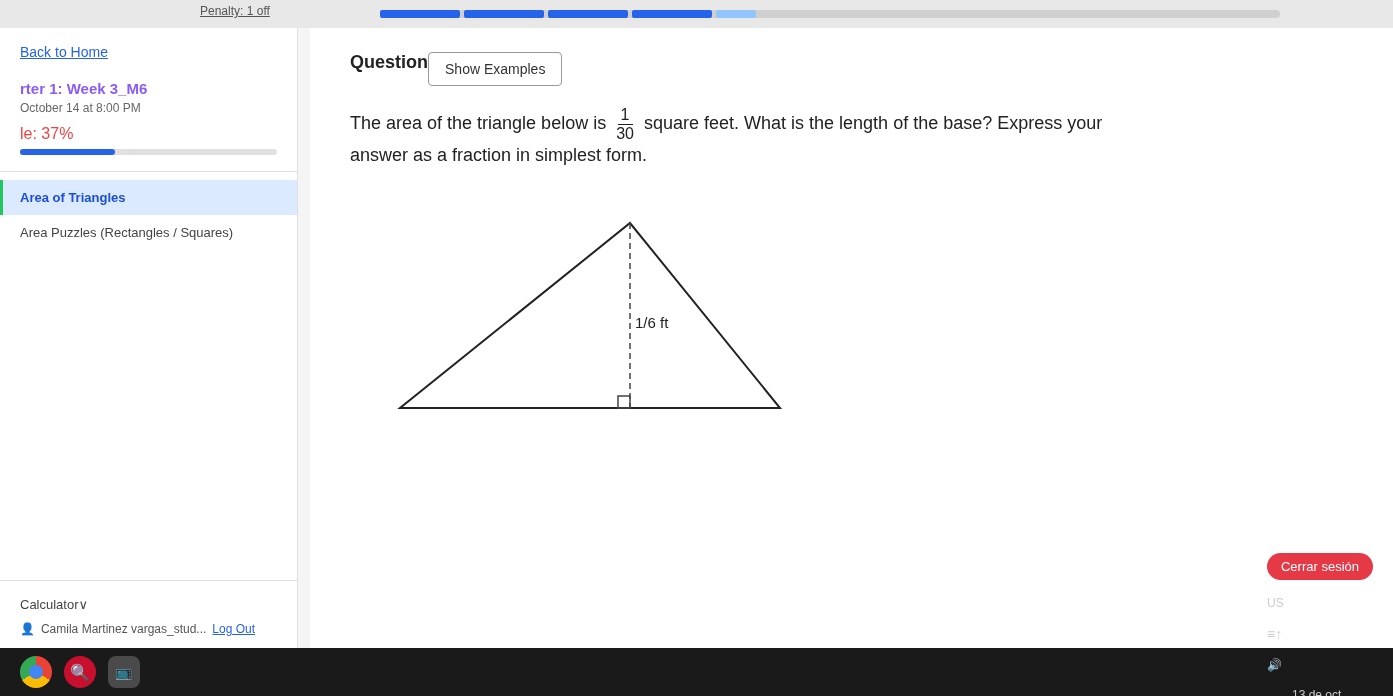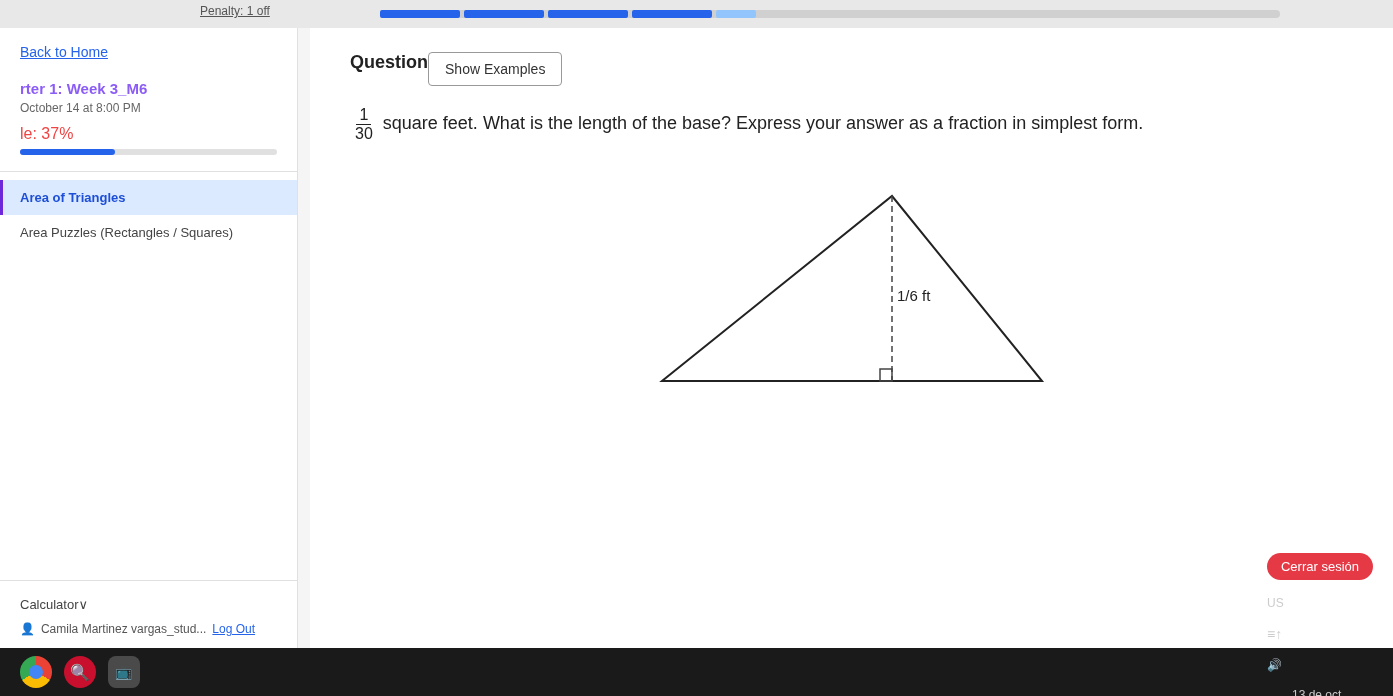--- a/index.html
+++ b/index.html
@@ -109,21 +109,21 @@
     .nav-item {
       padding: 10px 20px;
       font-size: 13px;
       color: #444;
       cursor: pointer;
     }
     .nav-item.active {
       background: #dbeafe;
       color: #1d4ed8;
       font-weight: bold;
-      border-left: 3px solid #6d28d9;
+      border-left: 3px solid #22c55e;
       padding-left: 17px;
     }
     .sidebar-bottom {
       margin-top: auto;
       border-top: 1px solid #e0e0e0;
       padding: 12px 20px;
     }
     .calculator-row {
       display: flex;
       align-items: center;
@@ -194,21 +194,20 @@
       font-size: 16px;
     }
     .fraction .denominator {
       padding: 0 3px;
       font-size: 16px;
     }
 
     
     .diagram-container {
       display: flex;
-      justify-content: center;
       margin-top: 10px;
     }
 
     
     .taskbar {
       height: 48px;
       background: #1a1a1a;
       display: flex;
       align-items: center;
       justify-content: space-between;
@@ -301,20 +300,21 @@
     </div>
   </div>
 
   <div class="content-area">
     <div class="question-header">
       <span class="question-label">Question</span>
       <button class="show-examples-btn">Show Examples</button>
     </div>
 
     <div class="question-text">
+      <span>The area of the triangle below is</span>
       <span class="fraction">
         <span class="numerator">1</span>
         <span class="denominator">30</span>
       </span>
       <span>square feet. What is the length of the base? Express your answer as a fraction in simplest form.</span>
     </div>
 
     <div class="diagram-container">
       <svg width="480" height="240" viewBox="0 0 480 240">
 

